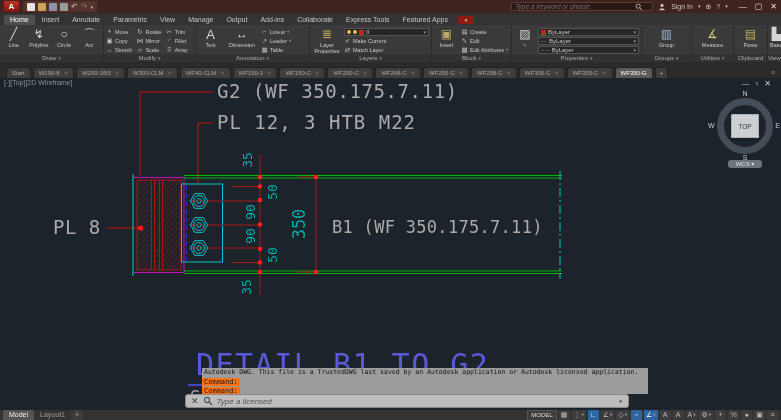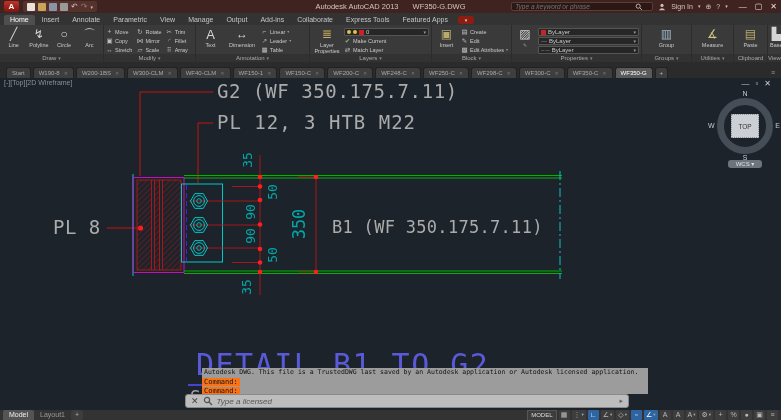--- a/index.html
+++ b/index.html
@@ -115,24 +115,20 @@
     <div class="alogo">A</div>
     <div class="qat">
       <span class="qi" style="background:#e8e4da"></span>
       <span class="qi" style="background:#c9a55a"></span>
       <span class="qi" style="background:#8a93a8"></span>
       <span class="qi" style="background:#9a9a9a"></span>
       <span class="qg">↶</span>
       <span class="qg" style="color:#8d7b74">↷</span>
       <span class="qg" style="font-size:5px">▾</span>
     </div>
-    <div class="tbtitle">
-      <span>Autodesk AutoCAD 2013</span>
-      <span>WF350-G.DWG</span>
-    </div>
     <div class="tbright">
       <div class="searchbox">
         <input placeholder="Type a keyword or phrase" style="">
         <svg width="8" height="8" viewBox="0 0 10 10">
           <circle cx="4" cy="4" r="2.6" fill="none" stroke="#c9bcb8" stroke-width="1.1"></circle>
           <line x1="6" y1="6" x2="8.6" y2="8.6" stroke="#c9bcb8" stroke-width="1.2"></line>
         </svg>
       </div>
       <svg width="8" height="8" viewBox="0 0 10 10">
         <circle cx="5" cy="3" r="2" fill="#cdbfb9"></circle>

